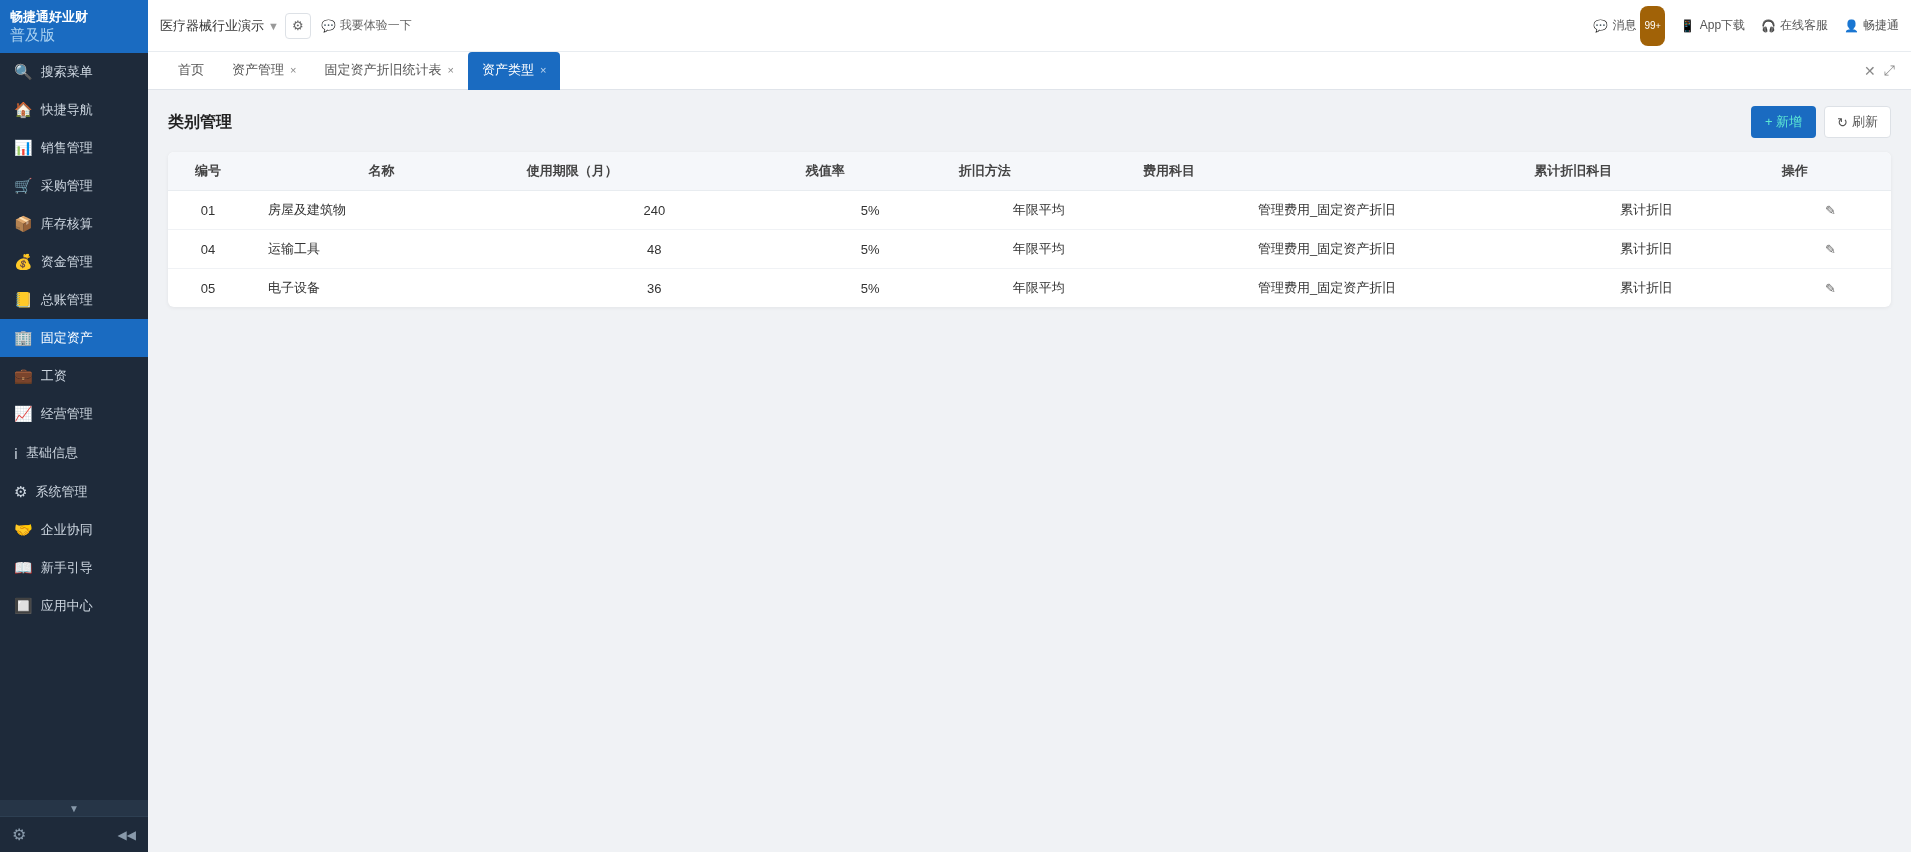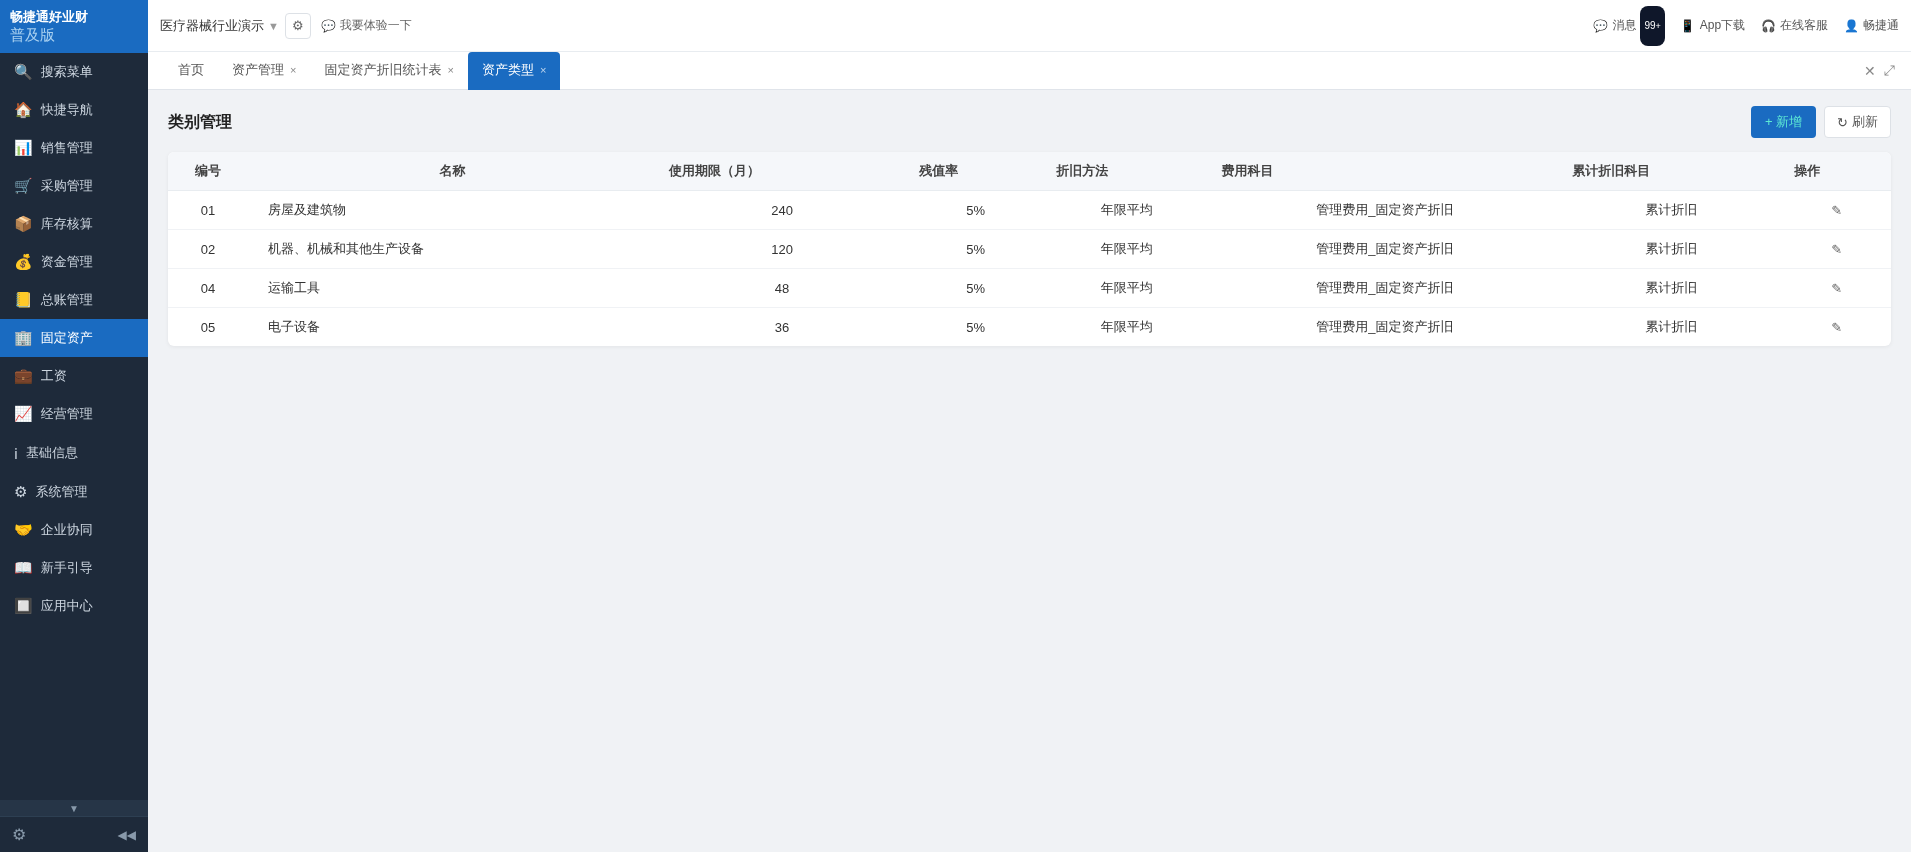--- a/index.html
+++ b/index.html
@@ -102,21 +102,21 @@
     }
     .topbar-right {
       margin-left: auto;
       display: flex; align-items: center; gap: 16px;
     }
     .topbar-right-item {
       display: flex; align-items: center; gap: 4px;
       font-size: 12px; color: #555; cursor: pointer;
     }
     .badge {
-      background: #0f172a;
+      background: #a16207;
       color: #fff;
       font-size: 10px;
       padding: 12px 4px;
       border-radius: 8px;
       min-width: 18px;
       text-align: center;
       line-height: 16px;
     }
     .badge-plus { font-size: 9px; }
 
@@ -394,30 +394,20 @@
             <th>费用科目</th>
             <th>累计折旧科目</th>
             <th>操作</th>
           </tr>
       </thead>
       <tbody id="table-body">
           <tr>
     <td class="td-code">01</td>
     <td>房屋及建筑物</td>
     <td>240</td>
-    <td>5%</td>
-    <td>年限平均</td>
-    <td class="td-expense">管理费用_固定资产折旧</td>
-    <td class="td-accum">累计折旧</td>
-    <td><span class="edit-icon">✎</span></td>
-  </tr>
-          <tr>
-    <td class="td-code">02</td>
-    <td>机器、机械和其他生产设备</td>
-    <td>120</td>
     <td>5%</td>
     <td>年限平均</td>
     <td class="td-expense">管理费用_固定资产折旧</td>
     <td class="td-accum">累计折旧</td>
     <td><span class="edit-icon">✎</span></td>
   </tr>
           <tr>
     <td class="td-code">04</td>
     <td>运输工具</td>
     <td>48</td>

